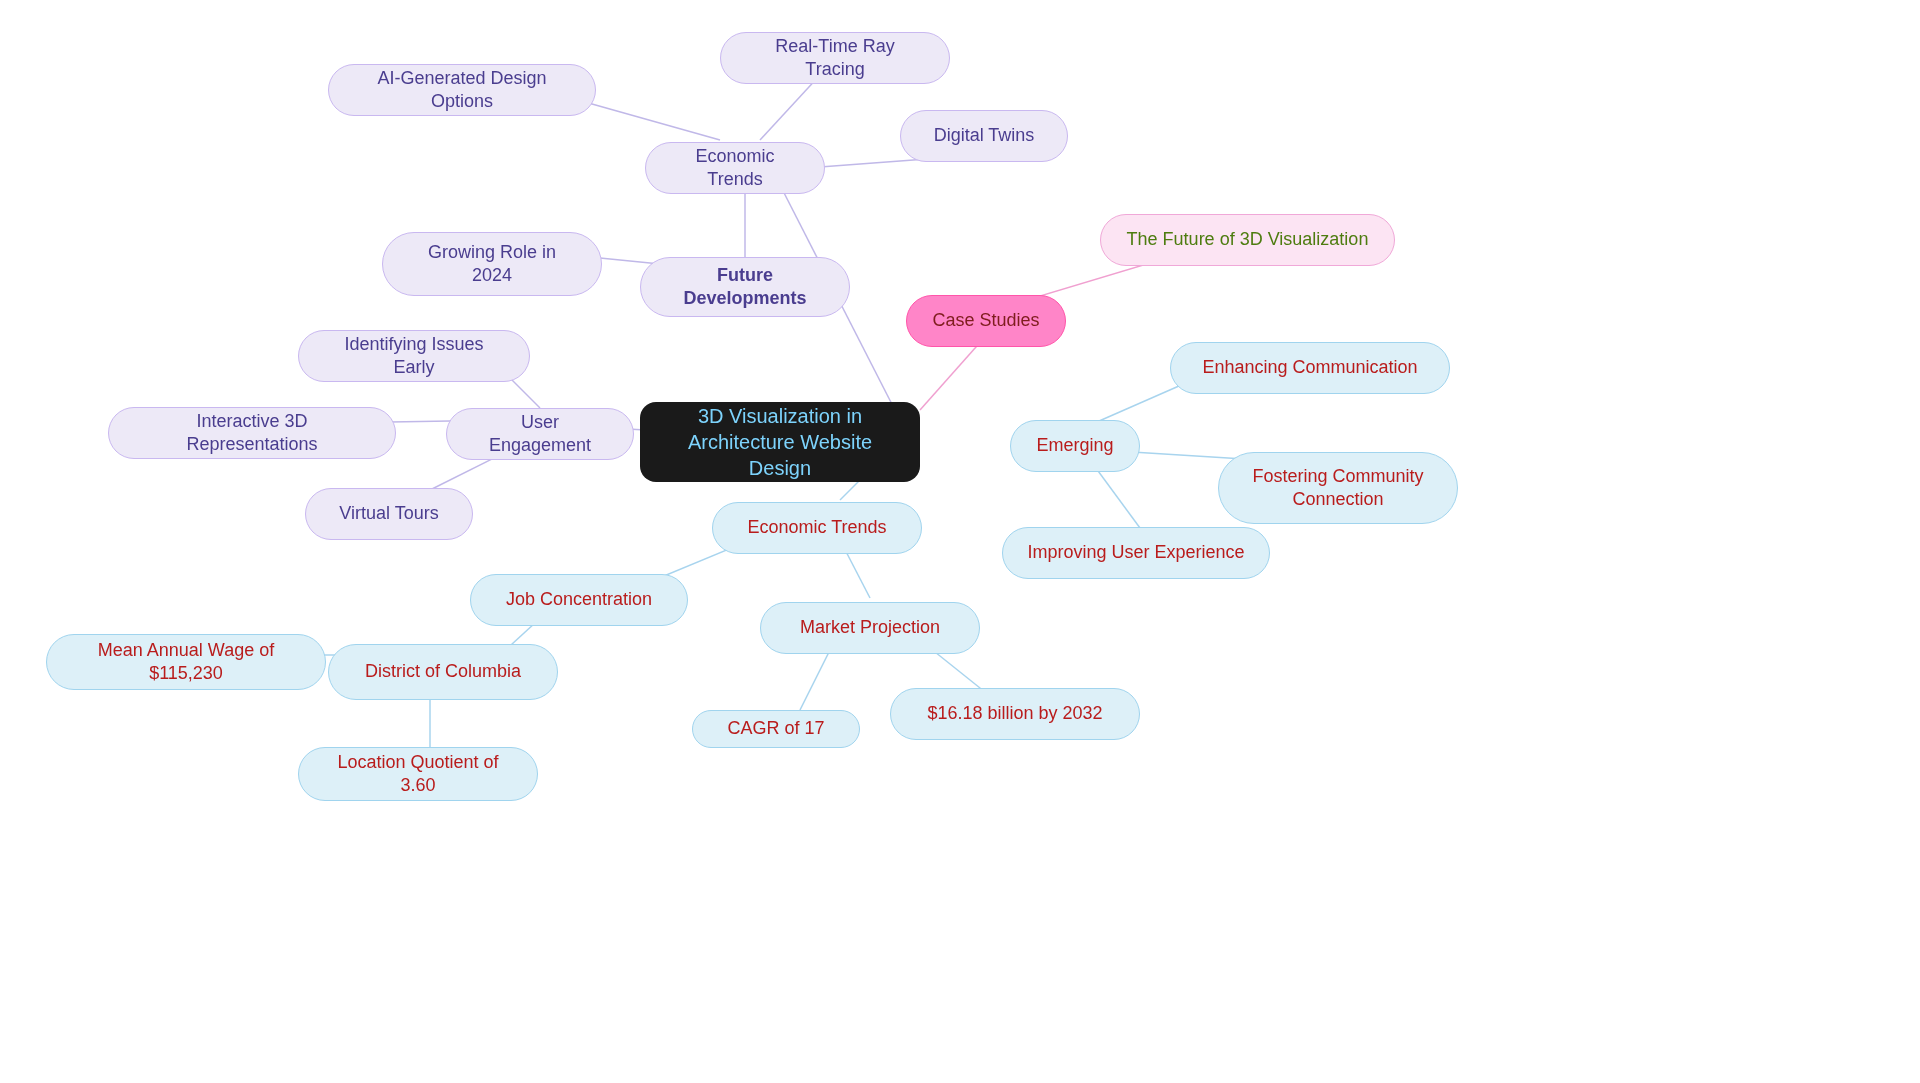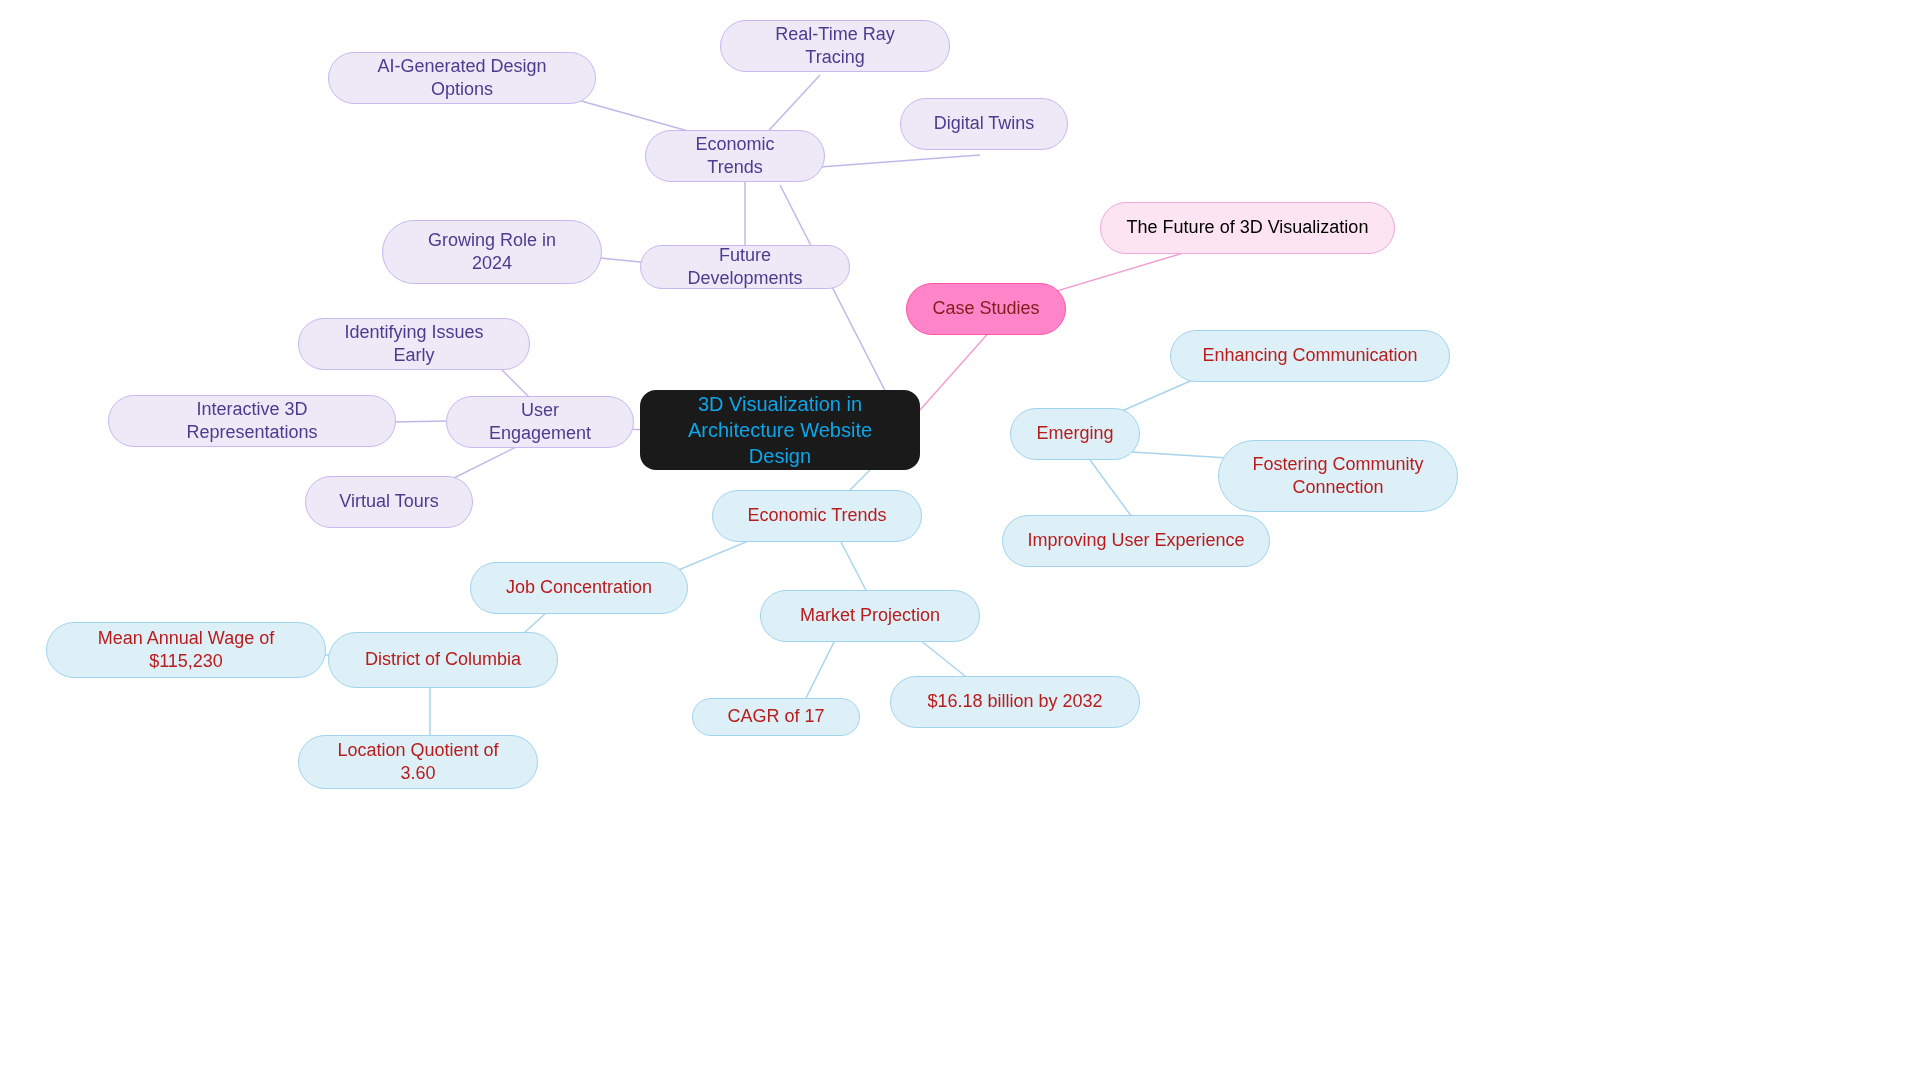--- a/index.html
+++ b/index.html
@@ -24,38 +24,39 @@
       border-radius: 50px;
       display: flex;
       align-items: center;
       justify-content: center;
       text-align: center;
       font-size: 18px;
       font-weight: 400;
       z-index: 1;
       padding: 14px 24px;
       line-height: 1.3;
+      margin-top: 12px;
     }
     .node-center {
       background: #1a1a1a;
-      color: #0ea5e9;
+      color: #7dd3fc;
       font-size: 20px;
       font-weight: 500;
       border-radius: 16px;
       width: 280px;
       height: 80px;
     }
     .node-purple {
       background: #ede9f7;
       color: #4a3d8f;
       border: 1.5px solid #c9b8f0;
     }
     .node-pink {
       background: #fce4f3;
-      color: #000000;
+      color: #4d7c0f;
       border: 1.5px solid #f0a8d8;
     }
     .node-pink-bright {
       background: #ff69b4;
       color: #8b005a;
       border: 1.5px solid #ff4da6;
     }
     .node-blue {
       background: #ddf0f8;
       color: #b91c1c;
@@ -112,21 +113,21 @@
 Website Design</div>
 
 <div class="node node-purple" style="left: 645px; top: 130px; width: 180px; height: 52px;">Economic Trends</div>
 
 <div class="node node-purple" style="left: 328px; top: 52px; width: 268px; height: 52px;">AI-Generated Design Options</div>
 
 <div class="node node-purple" style="left: 720px; top: 20px; width: 230px; height: 52px;">Real-Time Ray Tracing</div>
 
 <div class="node node-purple" style="left: 900px; top: 98px; width: 168px; height: 52px;">Digital Twins</div>
 
-<div class="node node-purple" style="left: 640px; top: 245px; width: 210px; height: 44px;">Future Developments</div>
+<div class="node node-purple" style="left: 640px; top: 245px; width: 210px; height: 60px; font-weight: bold;">Future Developments</div>
 
 <div class="node node-purple" style="left: 382px; top: 220px; width: 220px; height: 64px;">Growing Role in 2024</div>
 
 <div class="node node-pink-bright" style="left: 906px; top: 283px; width: 160px; height: 52px; background: #ff85c8; border-color: #ff55aa; color: #7f1d1d;">Case Studies</div>
 
 <div class="node node-pink" style="left: 1100px; top: 202px; width: 295px; height: 52px;">The Future of 3D Visualization</div>
 
 <div class="node node-purple" style="left: 446px; top: 396px; width: 188px; height: 52px;">User Engagement</div>
 
 <div class="node node-purple" style="left: 298px; top: 318px; width: 232px; height: 52px;">Identifying Issues Early</div>

